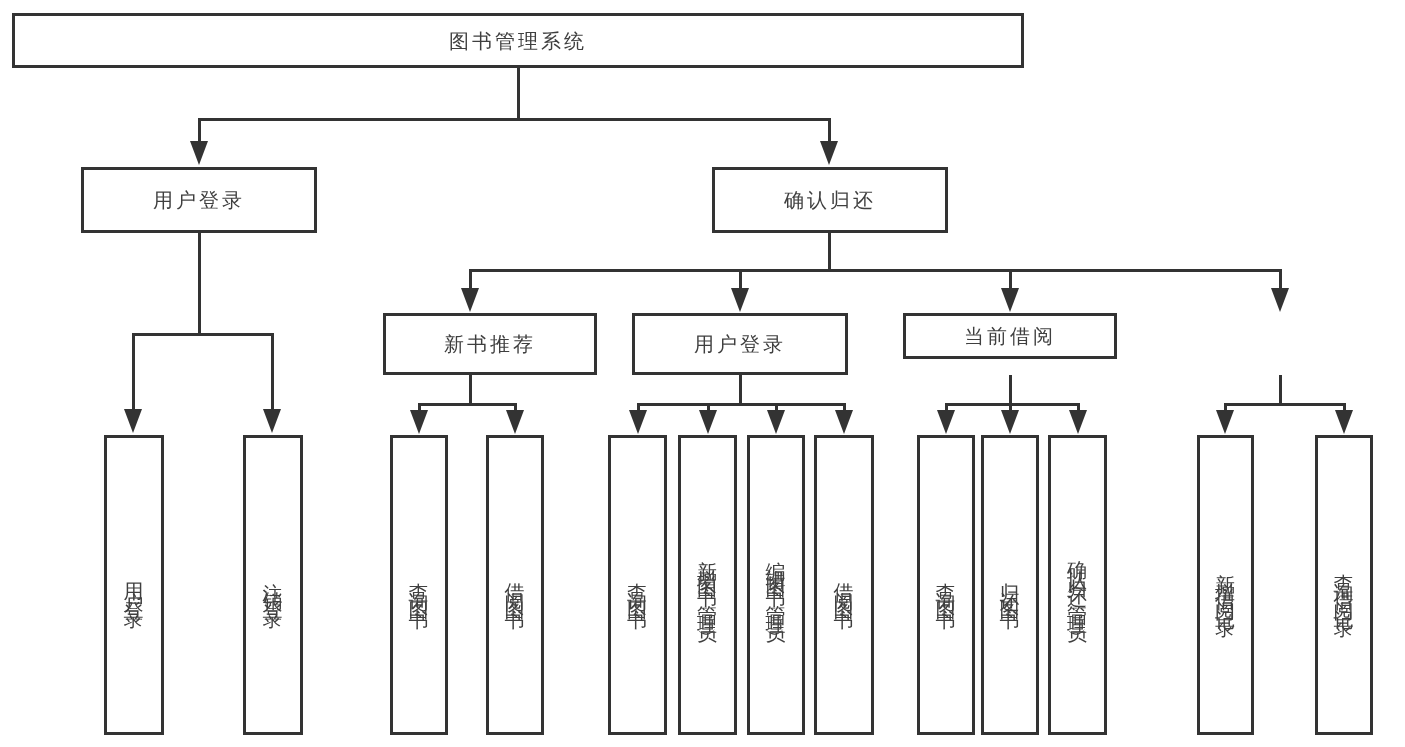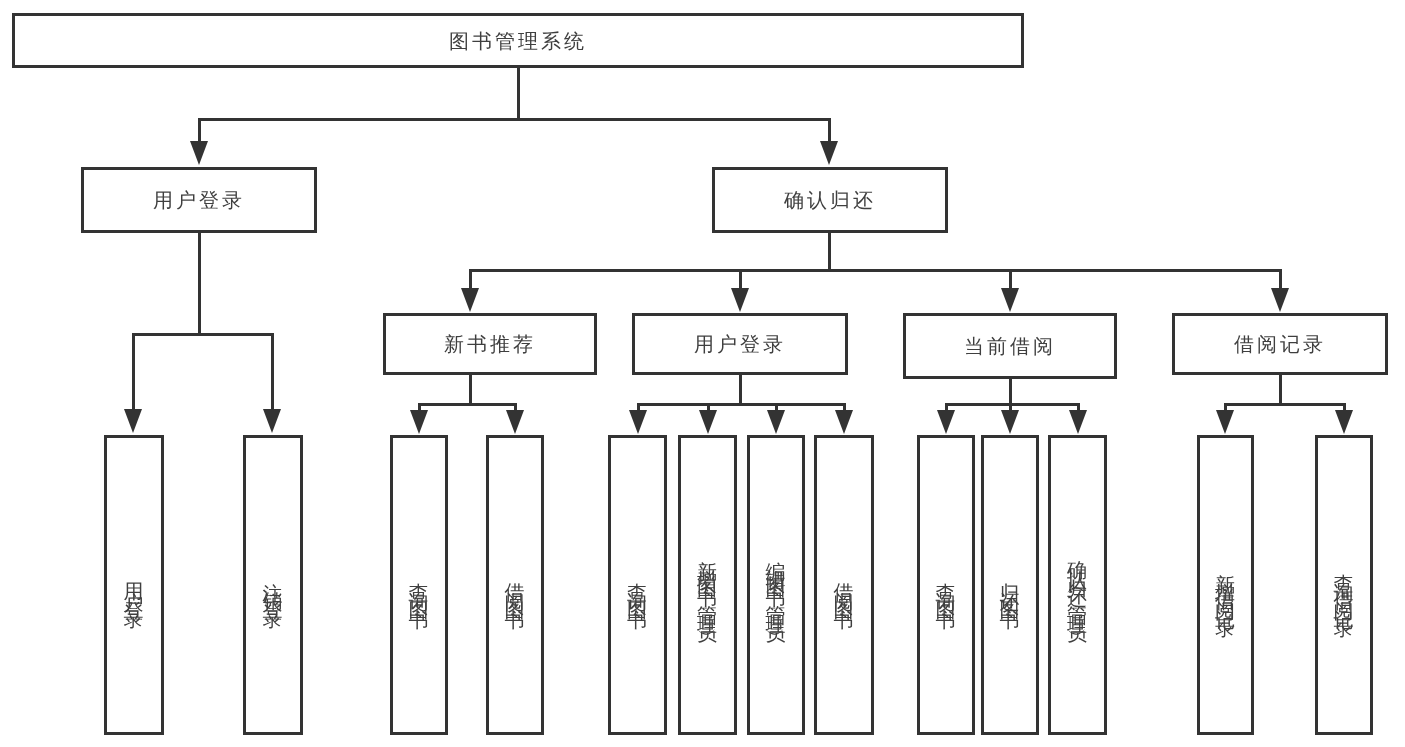--- a/index.html
+++ b/index.html
@@ -89,22 +89,21 @@
   <div class="ar" style="left:461px;top:288px"></div>
   <div class="vl" style="left:739px;top:269px;height:21px"></div>
   <div class="ar" style="left:731px;top:288px"></div>
   <div class="vl" style="left:1009px;top:269px;height:21px"></div>
   <div class="ar" style="left:1001px;top:288px"></div>
   <div class="vl" style="left:1279px;top:269px;height:21px"></div>
   <div class="ar" style="left:1271px;top:288px"></div>
 
   <div class="box hbox" style="left:383px;top:313px;width:214px;height:62px">新书推荐</div>
   <div class="box hbox" style="left:632px;top:313px;width:216px;height:62px">用户登录</div>
-  <div class="box hbox" style="left:903px;top:313px;width:214px;height:66px">当前借阅</div>
-  <div class="box hbox" style="left:1172px;top:313px;width:216px;height:62px">借阅记录</div>
+  <div class="box hbox" style="left:903px;top:313px;width:214px;height:46px">当前借阅</div>
 
   <div class="vl" style="left:469px;top:375px;height:31px"></div>
   <div class="vl" style="left:739px;top:375px;height:31px"></div>
   <div class="vl" style="left:1009px;top:375px;height:31px"></div>
   <div class="vl" style="left:1279px;top:375px;height:31px"></div>
 
   <div class="hl" style="left:418px;top:403px;width:99px"></div>
   <div class="hl" style="left:637px;top:403px;width:208px"></div>
   <div class="hl" style="left:945px;top:403px;width:134px"></div>
   <div class="hl" style="left:1224px;top:403px;width:121px"></div>

